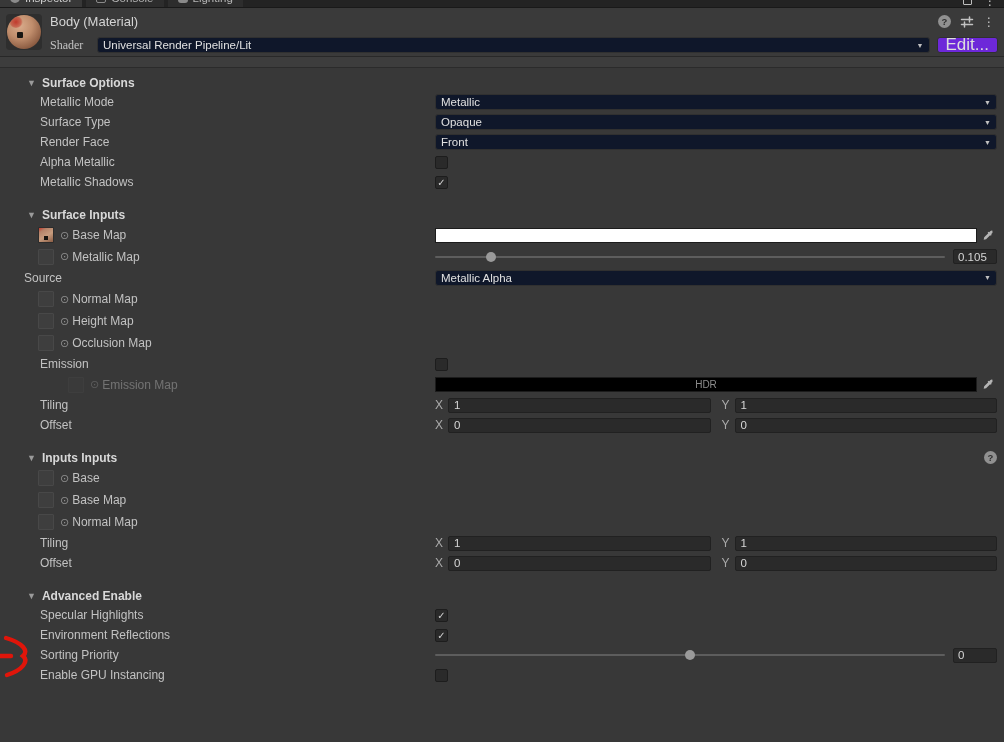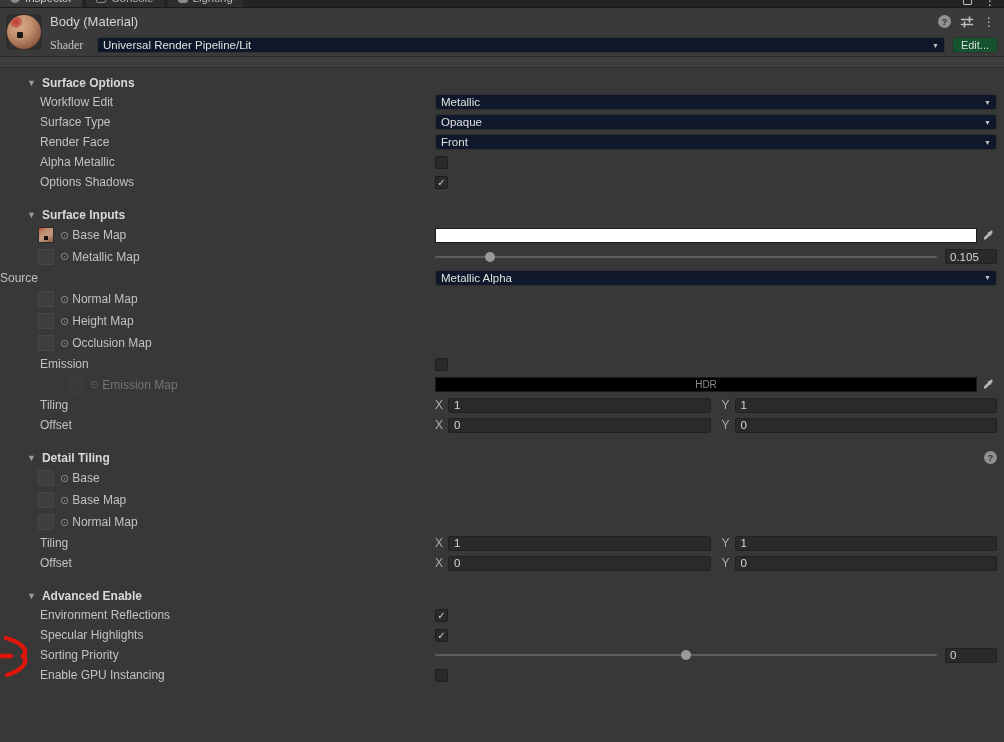--- a/index.html
+++ b/index.html
@@ -32,22 +32,22 @@
   .title-row{display:flex;align-items:center;height:27px;padding-left:50px;padding-right:9px;}
   .title{font-size:13px;color:#d4d4d4;flex:1;}
   .hicons{display:flex;align-items:center;gap:9px;}
   .help-badge{width:13px;height:13px;border-radius:50%;background:#919191;color:#2f2f2f;font-weight:bold;
      font-size:9.5px;display:flex;align-items:center;justify-content:center;}
   .shader-row{display:flex;align-items:center;height:20px;padding-left:50px;padding-right:6px;}
   .shader-label{width:47px;color:#c2c2c2;font-family:Liberation Serif, serif;}
   .dropdown{height:16px;background:#0f172a;border:1px solid #303030;border-radius:3px;display:flex;
      align-items:center;padding:0 5px;color:#e0e0e0;font-size:11.5px;flex:1;position:relative;}
   .dropdown .chev{margin-left:auto;font-size:7px;color:#c0c0c0;}
-  .edit-btn{height:16px;margin-left:7px;padding:0 8px;background:#14532d;border:1px solid #303030;
-     border-radius:3px;color:#dddddd;font-size:11px;display:flex;align-items:center;}
+  .edit-btn{height:16px;margin-left:7px;padding:0 8px;background:#6d28d9;border:1px solid #303030;
+     border-radius:3px;color:#dddddd;font-size:17px;display:flex;align-items:center;}
 
   
   .strip{height:11px;background:#3d3d3d;border-bottom:1px solid #2b2b2b;}
 
   
   .ibody{padding-top:5px;position:relative;}
   .section{margin-bottom:13px;}
   .row{display:flex;align-items:center;height:20px;}
   .row.h21{height:21px;} .row.h22{height:22px;} .row.h19{height:19px;}
   .lcol{flex:0 0 435px;display:flex;align-items:center;overflow:hidden;}
@@ -62,32 +62,32 @@
      border-color:#2c2c2c;position:relative;}
   .thumb.basemap::after{content:"";position:absolute;left:5px;top:8px;width:4px;height:4px;background:#17140f;}
   .pick{font-size:11px;color:#8f8f8f;margin:0 3px 0 6px;line-height:1;}
   .checkbox{width:13px;height:13px;background:#2a2a2a;border:1px solid #1d1d1d;border-radius:2px;
      display:flex;align-items:center;justify-content:center;color:#d0d0d0;font-size:10px;}
   .checkbox.checked::after{content:"✓";}
   .slider{flex:1;position:relative;height:16px;margin-right:8px;}
   .slider .track{position:absolute;left:0;right:0;top:7px;height:2px;background:#5d5d5d;border-radius:1px;}
   .slider .knob{position:absolute;top:8px;width:10px;height:10px;border-radius:50%;background:#9a9a9a;
      transform:translate(-50%,-50%);}
-  .valbox{width:52px;height:15px;background:#2a2a2a;border:1px solid #212121;border-radius:2px;
+  .valbox{width:44px;height:15px;background:#2a2a2a;border:1px solid #212121;border-radius:2px;
      color:#d6d6d6;font-size:11.5px;display:flex;align-items:center;padding:0 4px;flex:0 0 auto;}
   .swatch-white{flex:1;height:15px;background:#ffffff;border:1px solid #1c1c1c;}
   .swatch-hdr{flex:1;height:15px;background:#000000;border:1px solid #1c1c1c;display:flex;
      align-items:center;justify-content:center;color:#8d8d8d;font-size:10px;}
   .dropper{width:17px;height:15px;display:flex;align-items:center;justify-content:center;margin-left:3px;flex:0 0 auto;}
   .axis{color:#aaaaaa;margin-right:5px;flex:0 0 auto;}
   .axis.y{margin-left:11px;}
   .vfield{flex:1;height:15px;background:#2a2a2a;border:1px solid #212121;border-radius:2px;color:#d6d6d6;
      font-size:11.5px;display:flex;align-items:center;padding:0 5px;min-width:0;}
   .dim{opacity:.42;}
-  .ind73{padding-left:73px;} .ind86{} .ind68{padding-left:68px;}
+  .ind73{padding-left:73px;} .ind86{margin-left:24px;} .ind68{padding-left:68px;}
   .red-arrow{position:absolute;left:0;top:566px;pointer-events:none;}
 </style>
 </head>
 <body>
 
 <div class="tabbar">
   <div class="tabs">
     <div class="tab active">
       <span class="ticon"></span>
       <span>Inspector</span>
@@ -148,21 +148,21 @@
   <div class="section">
     <div class="row h19 sec-head">
       <div class="lcol">
         <span class="fold">▼</span>
         <span class="sec-title">Surface Options</span>
       </div>
         <div class="rcol"></div>
     </div>
     <div class="row">
       <div class="lcol">
-          <span class="plabel">Workflow Edit</span>
+          <span class="plabel">Metallic Mode</span>
         </div>
       <div class="rcol">
         <div class="dropdown">
           <span>Metallic</span>
           <span class="chev">▼</span>
         </div>
       </div>
     </div>
     <div class="row">
       <div class="lcol">
@@ -189,21 +189,21 @@
     <div class="row">
       <div class="lcol">
           <span class="plabel">Alpha Metallic</span>
         </div>
       <div class="rcol">
           <div class="checkbox"></div>
         </div>
     </div>
     <div class="row">
       <div class="lcol">
-          <span class="plabel">Options Shadows</span>
+          <span class="plabel">Metallic Shadows</span>
         </div>
       <div class="rcol">
           <div class="checkbox checked"></div>
         </div>
     </div>
   </div>
 
   <div class="section">
     <div class="row h19 sec-head">
       <div class="lcol">
@@ -330,21 +330,21 @@
         <span class="axis y">Y</span>
         <div class="vfield">0</div>
       </div>
     </div>
   </div>
 
   <div class="section">
     <div class="row h19 sec-head">
       <div class="lcol">
         <span class="fold">▼</span>
-        <span class="sec-title">Detail Tiling</span>
+        <span class="sec-title">Inputs Inputs</span>
       </div>
       <div class="rcol" style="justify-content:flex-end;">
         <span class="help-badge">?</span>
       </div>
     </div>
     <div class="row h22">
       <div class="lcol maprow">
         <div class="thumb"></div>
         <span class="pick">⊙</span>
         <span>Base</span>
@@ -394,29 +394,29 @@
   <div class="section">
     <div class="row h19 sec-head">
       <div class="lcol">
         <span class="fold">▼</span>
         <span class="sec-title">Advanced Enable</span>
       </div>
         <div class="rcol"></div>
     </div>
     <div class="row">
       <div class="lcol">
+          <span class="plabel">Specular Highlights</span>
+        </div>
+      <div class="rcol">
+          <div class="checkbox checked"></div>
+        </div>
+    </div>
+    <div class="row">
+      <div class="lcol">
           <span class="plabel">Environment Reflections</span>
-        </div>
-      <div class="rcol">
-          <div class="checkbox checked"></div>
-        </div>
-    </div>
-    <div class="row">
-      <div class="lcol">
-          <span class="plabel">Specular Highlights</span>
         </div>
       <div class="rcol">
           <div class="checkbox checked"></div>
         </div>
     </div>
     <div class="row">
       <div class="lcol">
           <span class="plabel">Sorting Priority</span>
         </div>
       <div class="rcol">

